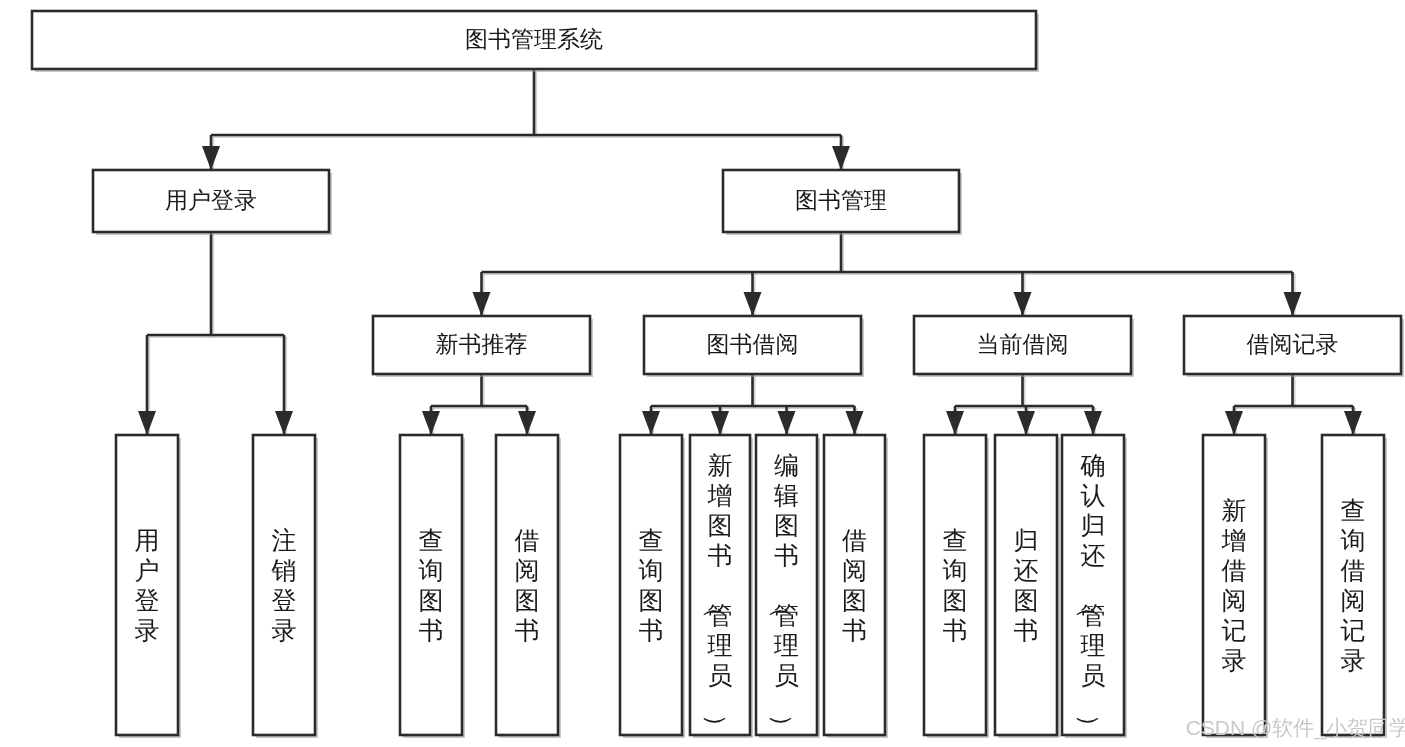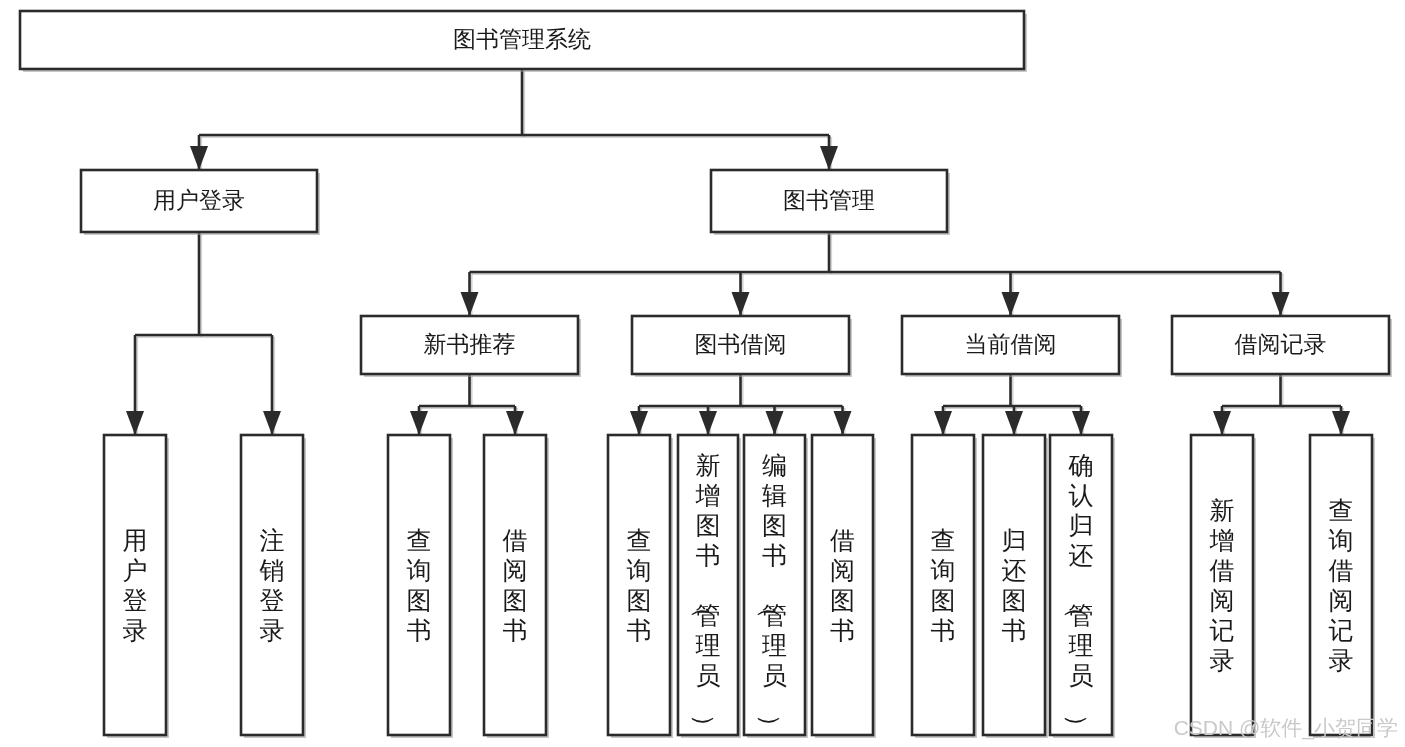--- a/index.html
+++ b/index.html
@@ -9,21 +9,21 @@
   }
   body {
     width: 1405px;
     height: 747px;
     font-family: "Liberation Sans", "DejaVu Sans", sans-serif;
     overflow: hidden;
     position: relative;
   }
   #chart-root {
     position: absolute;
-    left: 0;
+    left: 12px;
     top: 0;
     width: 1313px;
     height: 747px;
   }
   svg { display: block; }
   .node-box {
     fill: #ffffff;
     stroke: #2b2b2b;
     stroke-width: 2.6;
   }

